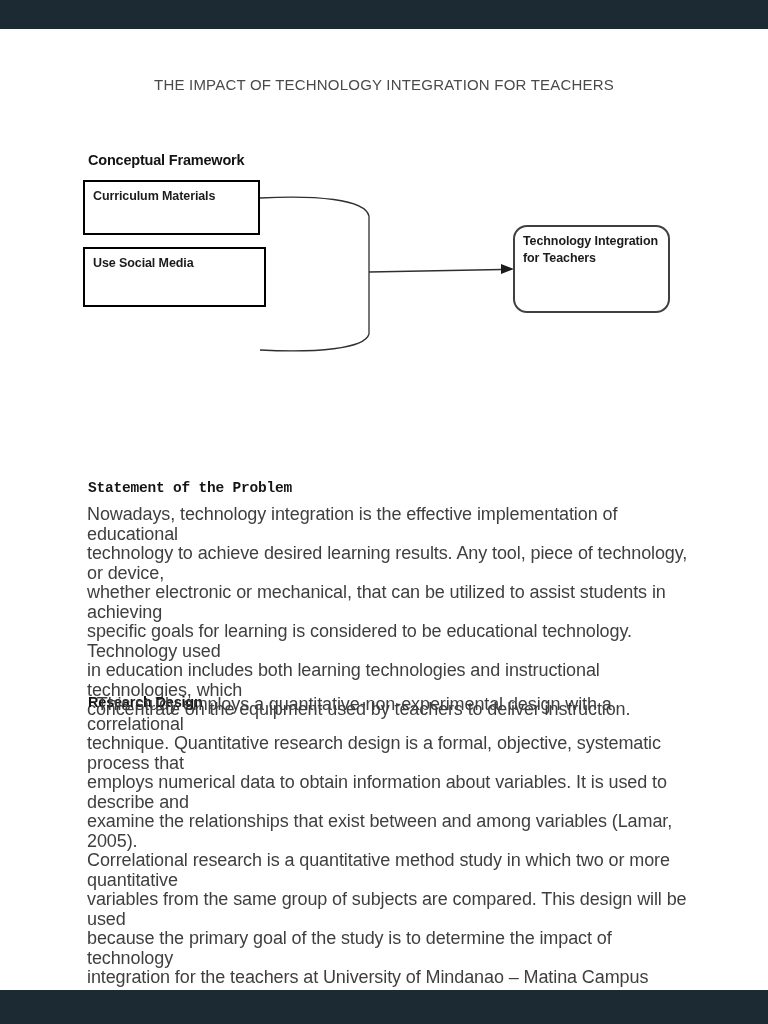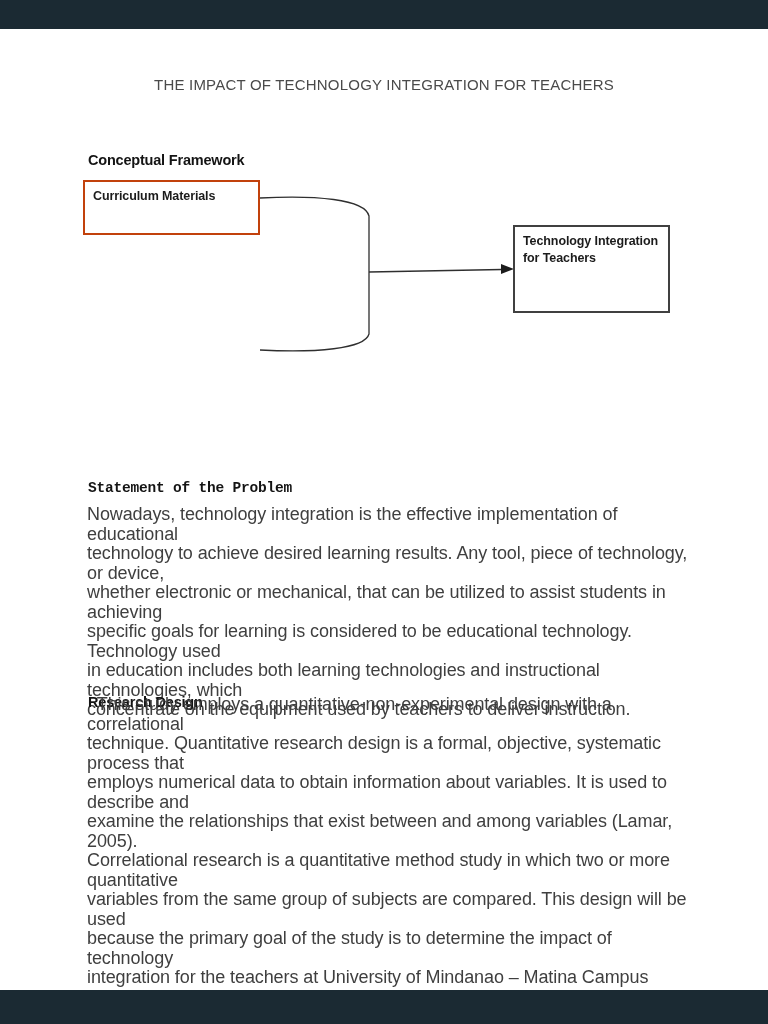--- a/index.html
+++ b/index.html
@@ -31,31 +31,31 @@
     font-size: 14.5px; font-weight: bold; color: #141414;
     letter-spacing: -0.2px;
   }
   .h-cf  { top: 152px; }
   .h-sop { top: 480px; font-family: Liberation Mono, monospace; }
   .h-rd  { top: 694px; }
 
   .diagram-box {
     position: absolute;
     background: #ffffff;
-    border: 2px solid #c2410c;
+    border: 2px solid #000000;
     box-sizing: border-box;
     padding: 6px 8px;
     font-size: 12.5px; font-weight: bold; color: #1b1b1b;
     line-height: 17px;
     letter-spacing: -0.1px;
   }
   .box-1 { left: 83px;  top: 180px; width: 177px; height: 55px; }
   .box-2 { left: 83px;  top: 247px; width: 183px; height: 60px; }
   .box-3 { left: 83px;  top: 318px; width: 177px; height: 65px; }
-  .box-result { left: 513px; top: 225px; width: 157px; height: 88px; border-color: #404040; }
+  .box-result { left: 513px; top: 225px; width: 157px; height: 88px; border-color: #404040; border-radius: 14px; }
 
   .connector-svg {
     position: absolute; left: 0; top: 0;
     width: 768px; height: 1024px;
     pointer-events: none;
   }
 
   .para {
     position: absolute; left: 87px; width: 606px;
     font-size: 18px; color: #3f3f3f;
@@ -78,20 +78,21 @@
 
   <div class="section-heading h-cf">Conceptual Framework</div>
 
   <svg class="connector-svg" viewBox="0 0 768 1024">
     <path d="M 260 198 C 315 195, 365 199, 369 216 L 369 334 C 365 349, 315 353, 260 350" fill="none" stroke="#2f2f2f" stroke-width="1.3"></path>
     <path d="M 369 272 L 502 269.5" fill="none" stroke="#2f2f2f" stroke-width="1.3"></path>
     <polygon points="514,269 501,264 501,274" fill="#1c1c1c"></polygon>
   </svg>
 
   <div class="diagram-box box-1">Curriculum Materials</div>
+  <div class="diagram-box box-2">Use Social Media</div>
   <div class="diagram-box box-result">Technology Integration for Teachers</div>
 
   <div class="section-heading h-sop">Statement of the Problem</div>
   <div class="para p-sop">Nowadays, technology integration is the effective implementation of educational
 technology to achieve desired learning results. Any tool, piece of technology, or device,
 whether electronic or mechanical, that can be utilized to assist students in achieving
 specific goals for learning is considered to be educational technology.  Technology used
 in education includes both learning technologies and instructional technologies, which
 concentrate on the equipment used by teachers to deliver instruction.</div>
 

